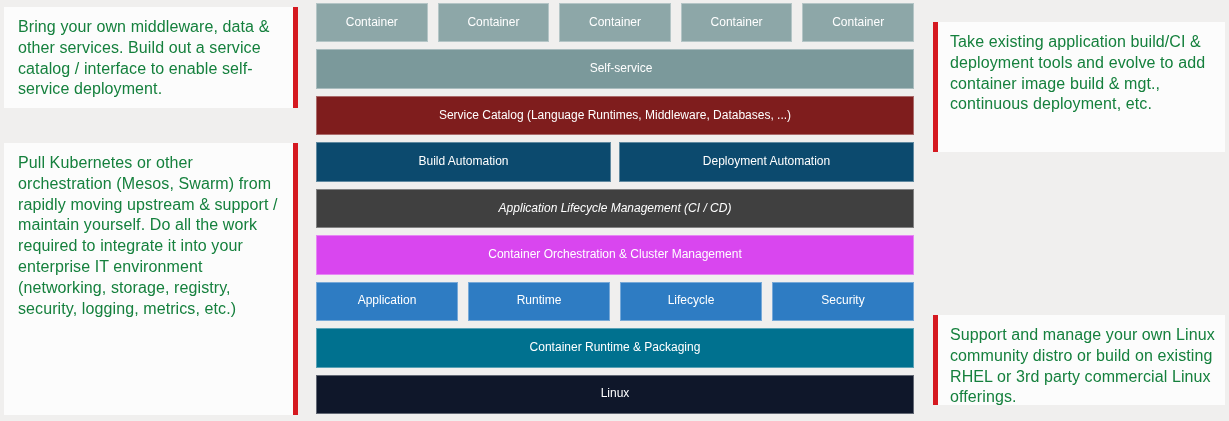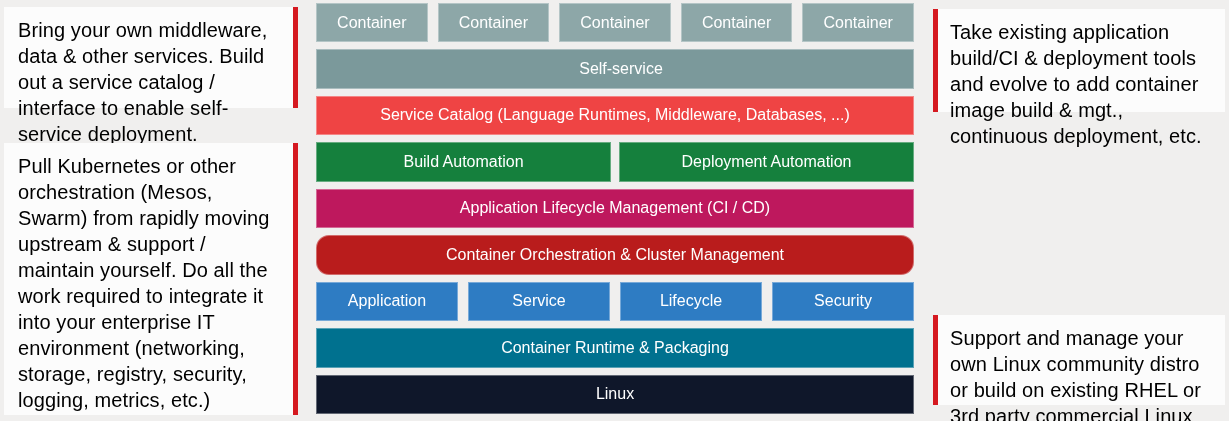--- a/index.html
+++ b/index.html
@@ -1,45 +1,45 @@
 <!DOCTYPE html>
 <html><head>
 <meta charset="utf-8">
 <style>
   html,body{margin:0;padding:0;background:#f0efee;font-family:"Liberation Sans",sans-serif;}
   .canvas{position:relative;width:1229px;height:421px;background:#f0efee;overflow:hidden;}
 
   
-  .note{position:absolute;box-sizing:border-box;background:#fcfcfc;color:#000000;
-        font-size:20px;line-height:1.3;letter-spacing:0.1px;}
+  .note{position:absolute;box-sizing:border-box;background:#fcfcfc;color:#15803d;
+        font-size:16px;line-height:1.3;letter-spacing:0.1px;}
   .note .pad{padding:10px 10px 8px 14px;}
   .note-left{left:4px;width:294px;border-right:5px solid #d51920;}
   .note-right{left:933px;width:292px;border-left:5px solid #d51920;}
   .note-right .pad{padding:10px 8px 8px 12px;}
   #noteL1{top:7px;height:101px;}
   #noteL2{top:143px;height:272px;}
-  #noteR1{top:9px;height:103px;}
+  #noteR1{top:22px;height:130px;}
   #noteR2{top:143px;height:105px;}
   #noteR3{top:315px;height:90px;}
 
   
   .stack{position:absolute;left:316px;top:3px;width:598px;height:411px;
          display:flex;flex-direction:column;gap:7px;}
   .row{flex:1;display:flex;gap:10px;}
   .row.halves{gap:8px;}
   .box{flex:1;display:flex;align-items:center;justify-content:center;
        box-sizing:border-box;border:1px solid rgba(255,255,255,0.35);
-       color:#fff;font-size:16px;line-height:1.15;text-align:left;
+       color:#fff;font-size:12px;line-height:1.15;text-align:left;
        white-space:pre-line;}
   .c-container{background:#8da7a8;}
   .c-selfservice{background:#7b999b;padding-left:12px;}
-  .c-catalog{background:#ef4444;}
-  .c-automation{background:#15803d;}
-  .c-alm{background:#be185d;}
-  .c-orch{background:#b91c1c;border-radius:13px;}
+  .c-catalog{background:#7f1d1d;}
+  .c-automation{background:#0c4a6e;}
+  .c-alm{background:#404040;font-style:italic;}
+  .c-orch{background:#d946ef;}
   .c-infra{background:#2e7cc3;}
   .c-runtime{background:#00718f;}
   .c-linux{background:#0f172a;}
 </style>
 </head>
 <body>
 
 <div class="canvas">
 
   <div class="note note-left" id="noteL1">
@@ -75,21 +75,21 @@
     <div class="row">
       <div class="box c-alm">Application Lifecycle Management (CI / CD)</div>
     </div>
 
     <div class="row">
       <div class="box c-orch">Container Orchestration &amp; Cluster Management</div>
     </div>
 
     <div class="row">
       <div class="box c-infra">Application</div>
-      <div class="box c-infra">Service</div>
+      <div class="box c-infra">Runtime</div>
       <div class="box c-infra">Lifecycle</div>
       <div class="box c-infra">Security</div>
     </div>
 
     <div class="row">
       <div class="box c-runtime">Container Runtime &amp; Packaging</div>
     </div>
 
     <div class="row">
       <div class="box c-linux">Linux</div>

